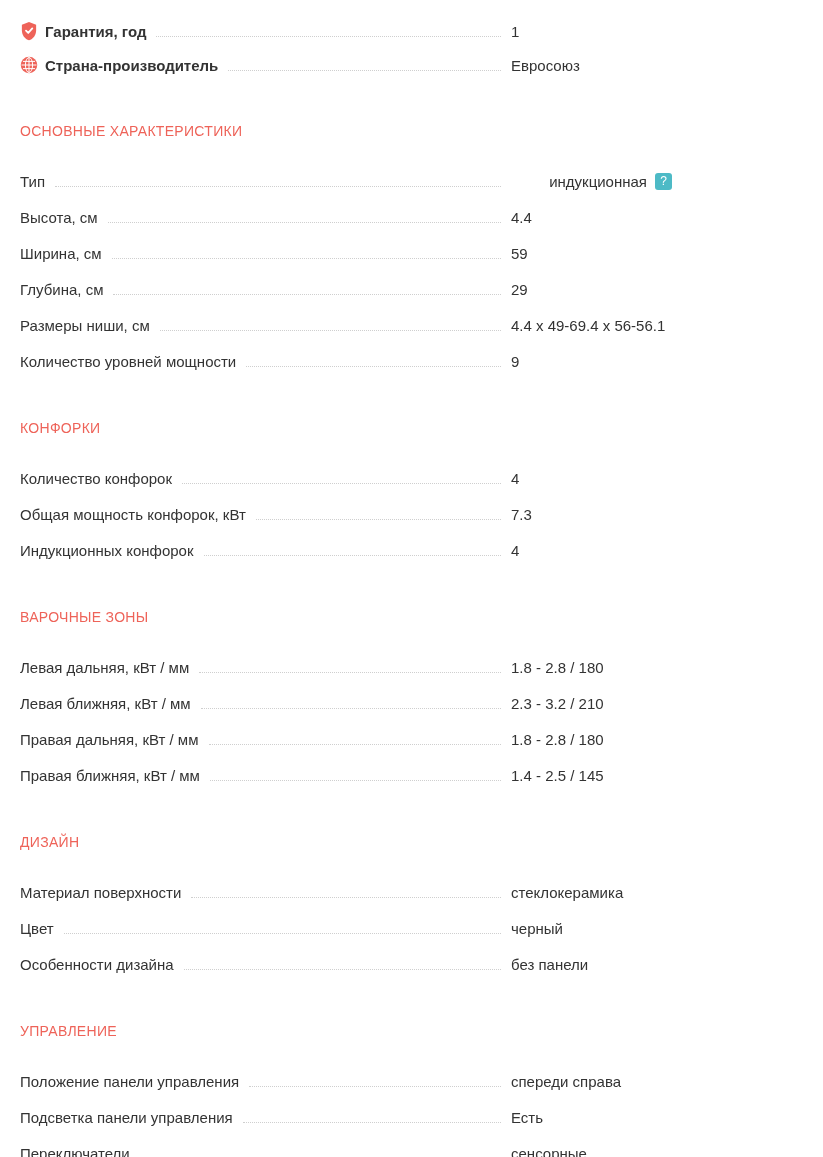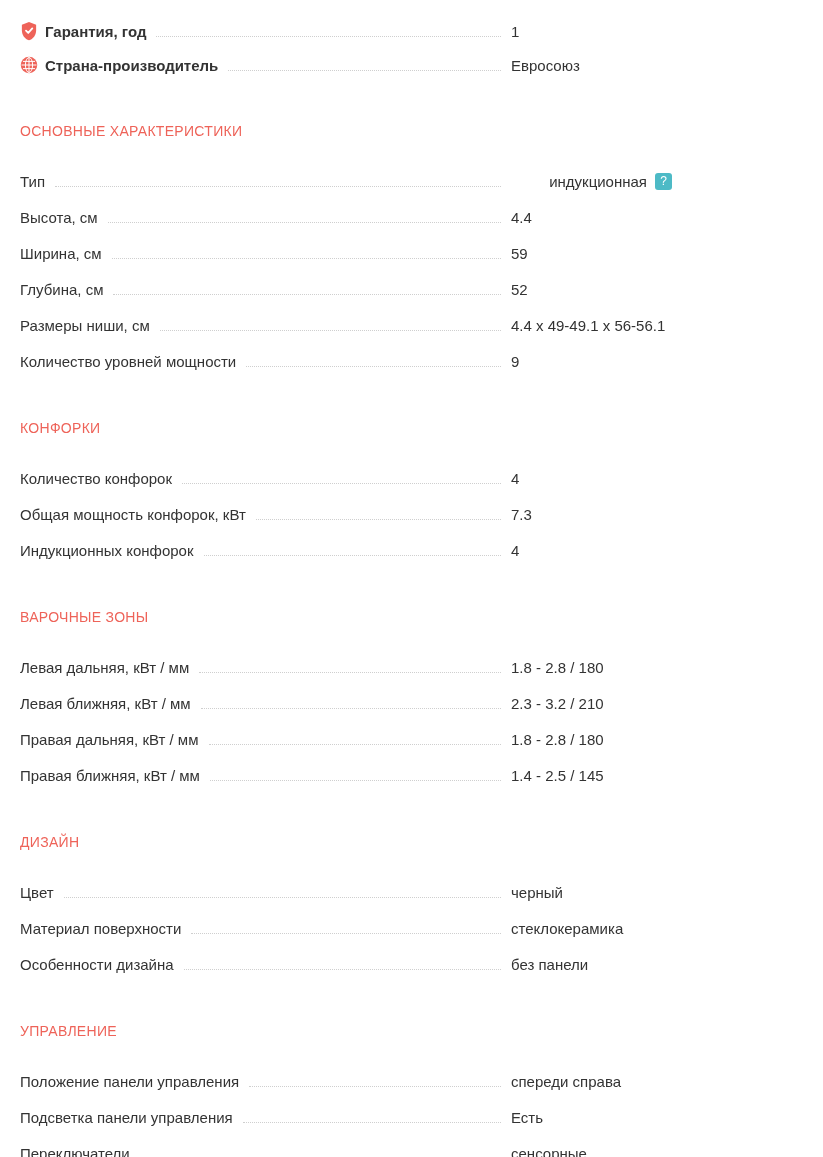--- a/index.html
+++ b/index.html
@@ -145,26 +145,26 @@
       <span class="spec-value">4.4</span>
     </div>
     <div class="spec-row">
       <span class="spec-label">Ширина, см</span>
       <span class="dots"></span>
       <span class="spec-value">59</span>
     </div>
     <div class="spec-row">
       <span class="spec-label">Глубина, см</span>
       <span class="dots"></span>
-      <span class="spec-value">52</span>
+      <span class="spec-value">29</span>
     </div>
     <div class="spec-row">
       <span class="spec-label">Размеры ниши, см</span>
       <span class="dots"></span>
-      <span class="spec-value">4.4 x 49-49.1 x 56-56.1</span>
+      <span class="spec-value">4.4 x 49-69.4 x 56-56.1</span>
     </div>
     <div class="spec-row">
       <span class="spec-label">Количество уровней мощности</span>
       <span class="dots"></span>
       <span class="spec-value">9</span>
     </div>
   </section>
 
   <section>
     <h2 class="section-title">КОНФОРКИ</h2>
@@ -205,30 +205,30 @@
     <div class="spec-row">
       <span class="spec-label">Правая ближняя, кВт / мм</span>
       <span class="dots"></span>
       <span class="spec-value">1.4 - 2.5 / 145</span>
     </div>
   </section>
 
   <section>
     <h2 class="section-title">ДИЗАЙН</h2>
     <div class="spec-row">
+      <span class="spec-label">Материал поверхности</span>
+      <span class="dots"></span>
+      <span class="spec-value">стеклокерамика</span>
+    </div>
+    <div class="spec-row">
       <span class="spec-label">Цвет</span>
       <span class="dots"></span>
       <span class="spec-value">черный</span>
     </div>
     <div class="spec-row">
-      <span class="spec-label">Материал поверхности</span>
-      <span class="dots"></span>
-      <span class="spec-value">стеклокерамика</span>
-    </div>
-    <div class="spec-row">
       <span class="spec-label">Особенности дизайна</span>
       <span class="dots"></span>
       <span class="spec-value">без панели</span>
     </div>
   </section>
 
   <section>
     <h2 class="section-title">УПРАВЛЕНИЕ</h2>
     <div class="spec-row">
       <span class="spec-label">Положение панели управления</span>

